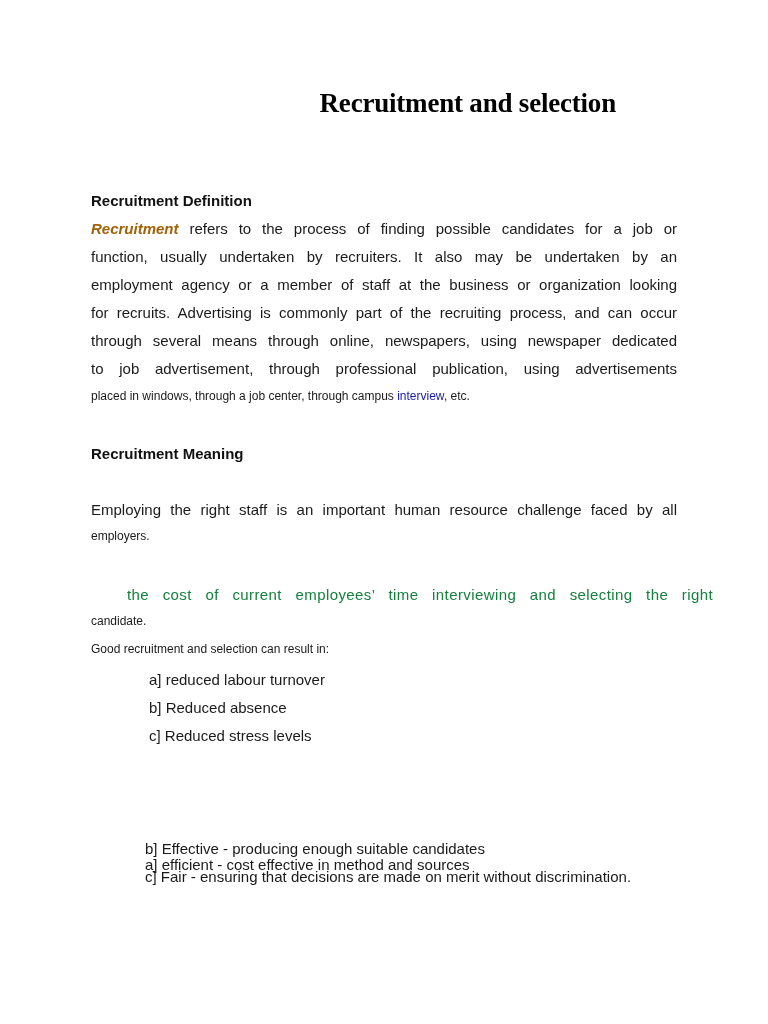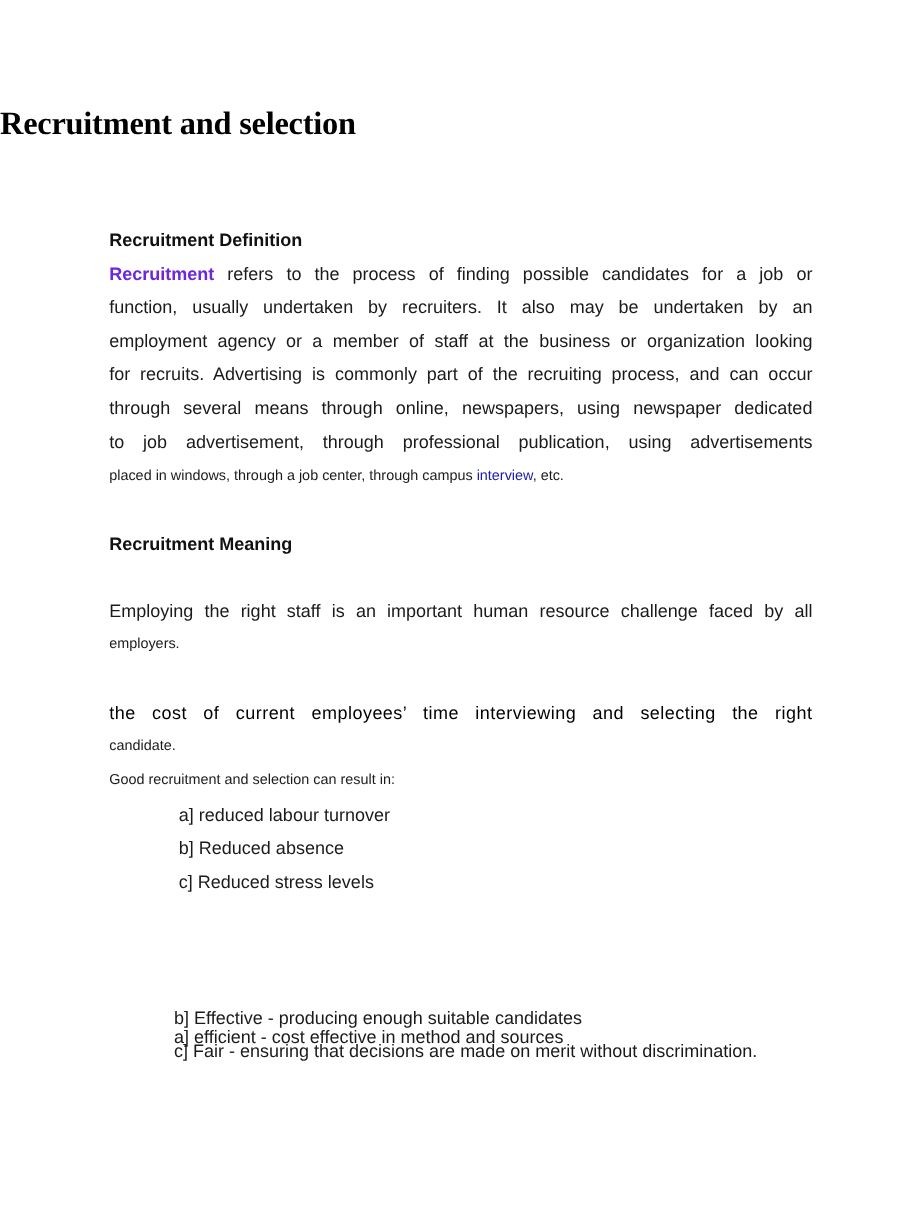--- a/index.html
+++ b/index.html
@@ -3,38 +3,38 @@
   <meta charset="utf-8">
   <style>
     html, body { margin: 0; padding: 0; background: #ffffff; }
     body { width: 768px; height: 1024px; position: relative; overflow: hidden; }
     .page {
       position: absolute; left: 0; top: 0; width: 768px; height: 1024px;
       background: #ffffff; color: #111111;
       font-family: "Liberation Sans", sans-serif;
     }
     .title {
-      position: absolute; left: 0; top: 88px; width: 616px; text-align: left;
+      position: absolute; left: 0; top: 88px; width: 616px; text-align: right;
       font-family: "Liberation Serif", serif; font-weight: bold; font-size: 27px;
       color: #000;
       letter-spacing: -0.2px;
     }
     .heading {
       position: absolute; left: 91px; font-weight: bold; font-size: 15px; color: #111;
     }
     .line {
       position: absolute; left: 91px; font-size: 12px; color: #1a1a1a; white-space: nowrap;
     }
     .just {
       position: absolute; left: 91px; width: 586px; font-size: 15px; color: #1a1a1a;
       text-align: justify; text-align-last: justify; white-space: nowrap;
     }
-    .spaced { letter-spacing: 0.4px; color: #000000; }
+    .spaced { letter-spacing: 0.4px; color: #15803d; margin-left: 36px; }
     .link { color: #1a1aa6; }
-    b { color: #6d28d9; }
+    b { color: #a16207; font-style: italic; }
     .item1 { position: absolute; left: 149px; font-size: 15px; color: #1a1a1a; white-space: nowrap; }
     .item2 { position: absolute; left: 145px; font-size: 15px; color: #1a1a1a; white-space: nowrap; }
   </style>
 </head>
 <body>
 
 <div class="page">
 
   <div class="title">Recruitment and selection</div>
 

